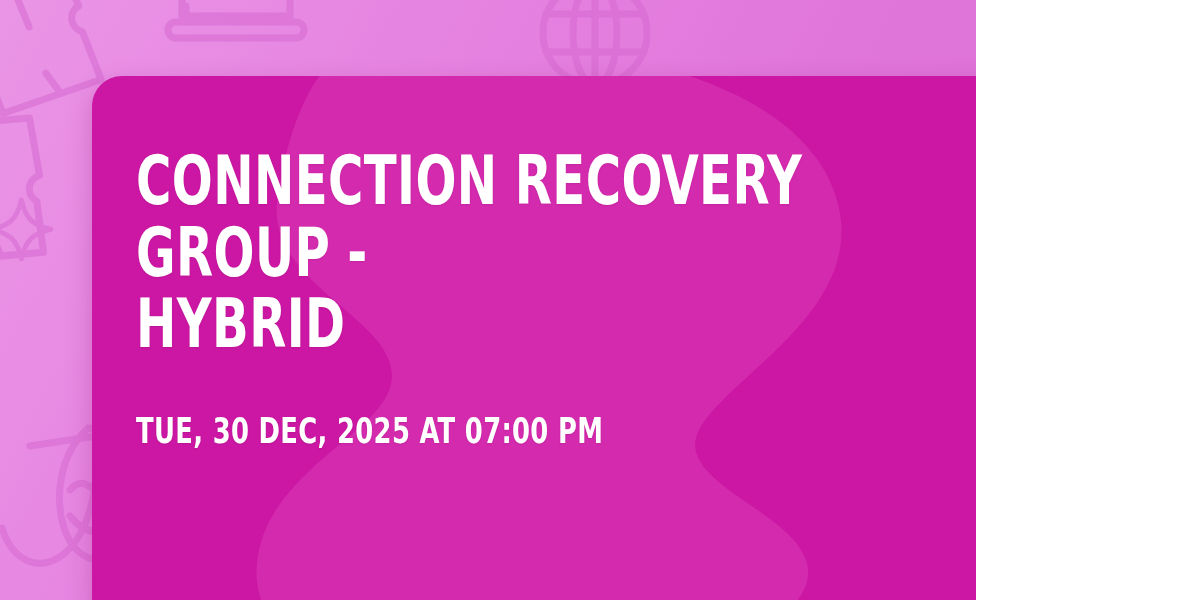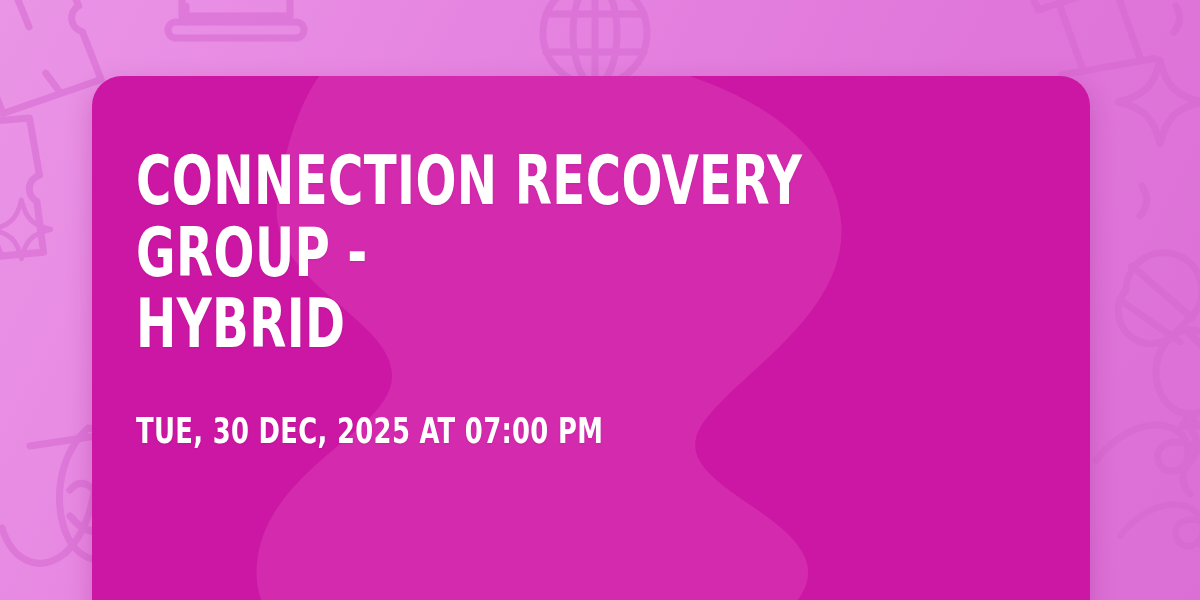--- a/index.html
+++ b/index.html
@@ -7,21 +7,21 @@
     margin: 0;
     padding: 0;
     background: #ffffff;
   }
   body {
     font-family: "Liberation Sans", sans-serif;
   }
 
   #stage {
     position: relative;
-    width: 1200px;
+    width: 976px;
     height: 600px;
     overflow: hidden;
   }
 
   
   .bg-layer {
     position: absolute;
     inset: 0;
     background:
       linear-gradient(118deg, #ea95e6 0%, #e684e1 34%, #e076da 66%, #dc6fd6 100%);

